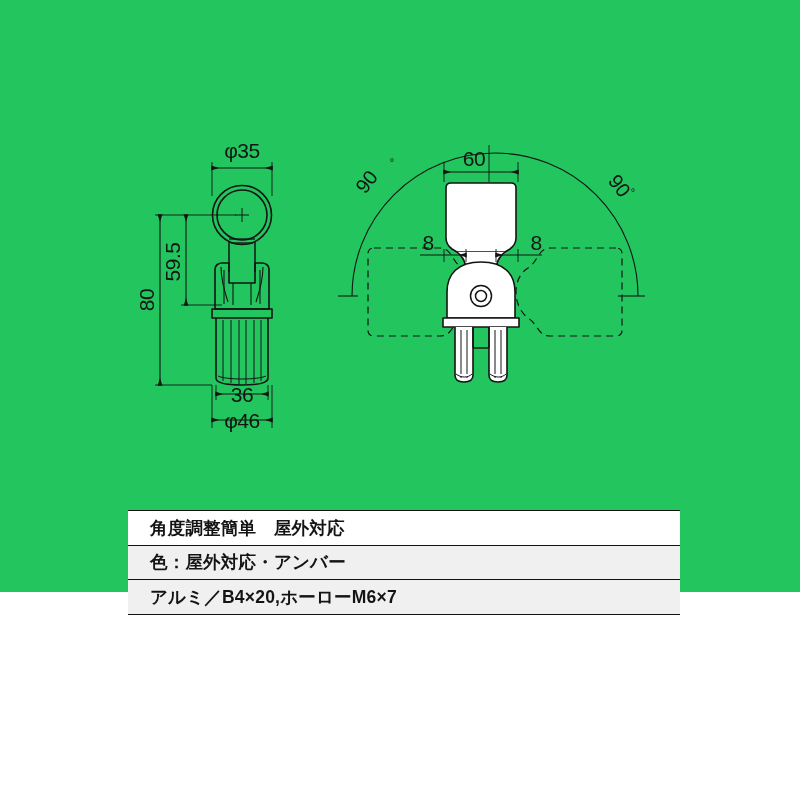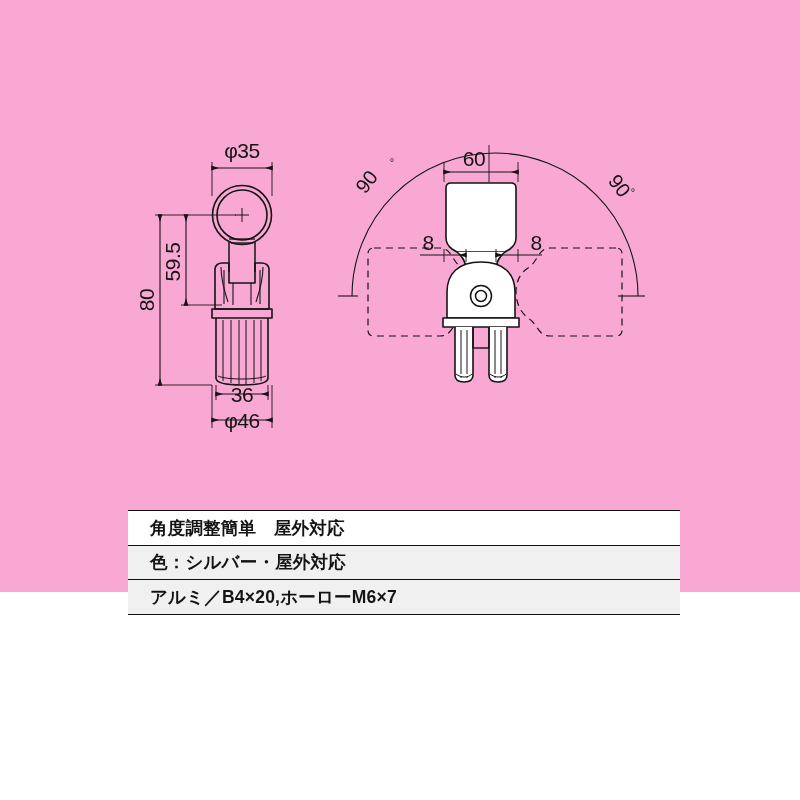--- a/index.html
+++ b/index.html
@@ -12,21 +12,21 @@
     height: 800px;
     position: relative;
     overflow: hidden;
     font-family: "Liberation Sans", "DejaVu Sans", sans-serif;
     color: #1a1a1a;
   }
   #page {
     position: absolute;
     left: 0; top: 0;
     width: 800px; height: 592px;
-    background: #f9a8d4;
+    background: #22c55e;
   }
   #drawing-area {
     position: absolute;
     left: 0; top: 0;
     width: 800px; height: 470px;
   }
   svg.dwg {
     display: block;
   }
   .dim-text {
@@ -276,21 +276,21 @@
       </g>
     </svg>
   </div>
 
   <table id="spec-table">
     <tbody>
       <tr class="plain">
         <td>角度調整簡単　屋外対応</td>
       </tr>
       <tr class="shaded">
-        <td>色：シルバー・屋外対応</td>
+        <td>色：屋外対応・アンバー</td>
       </tr>
       <tr class="shaded">
         <td>アルミ／B4×20,ホーローM6×7</td>
       </tr>
     </tbody>
   </table>
 
 </div>
 
 </body></html>

